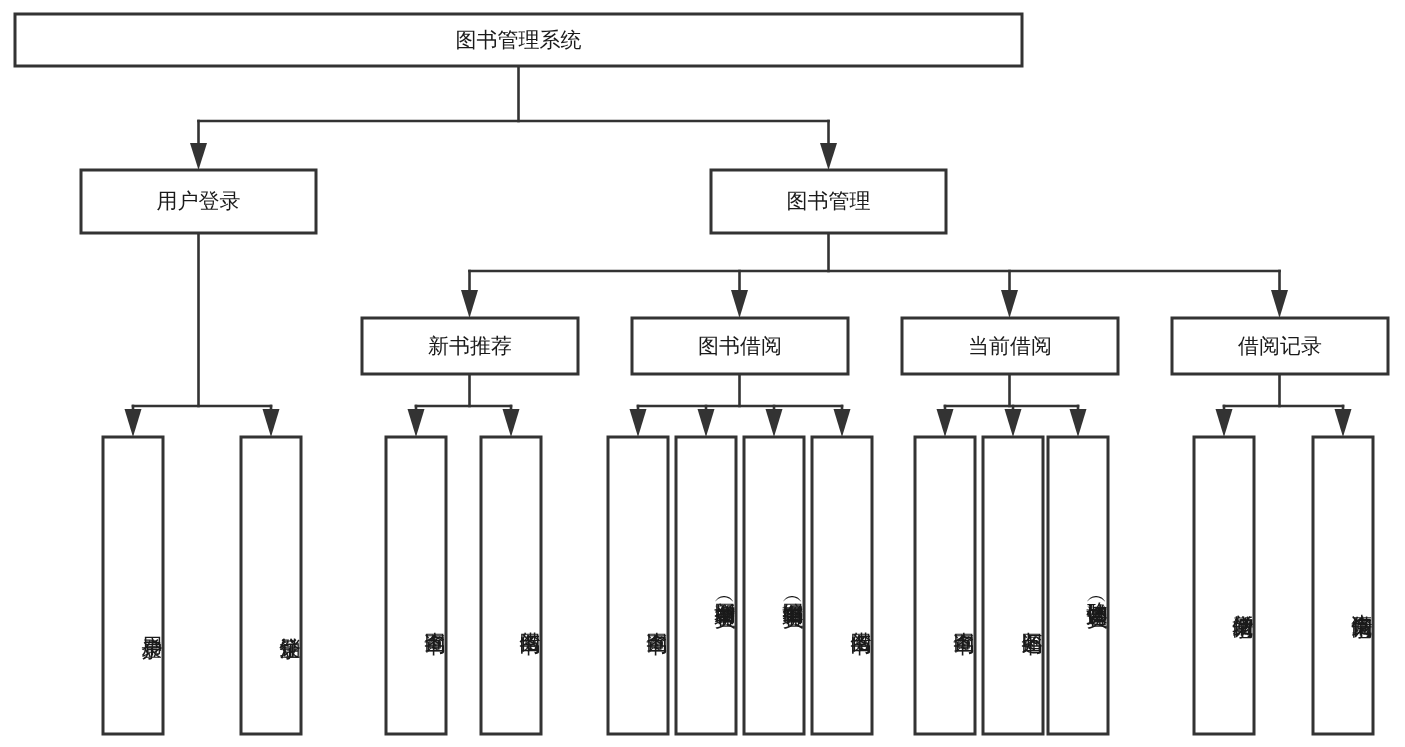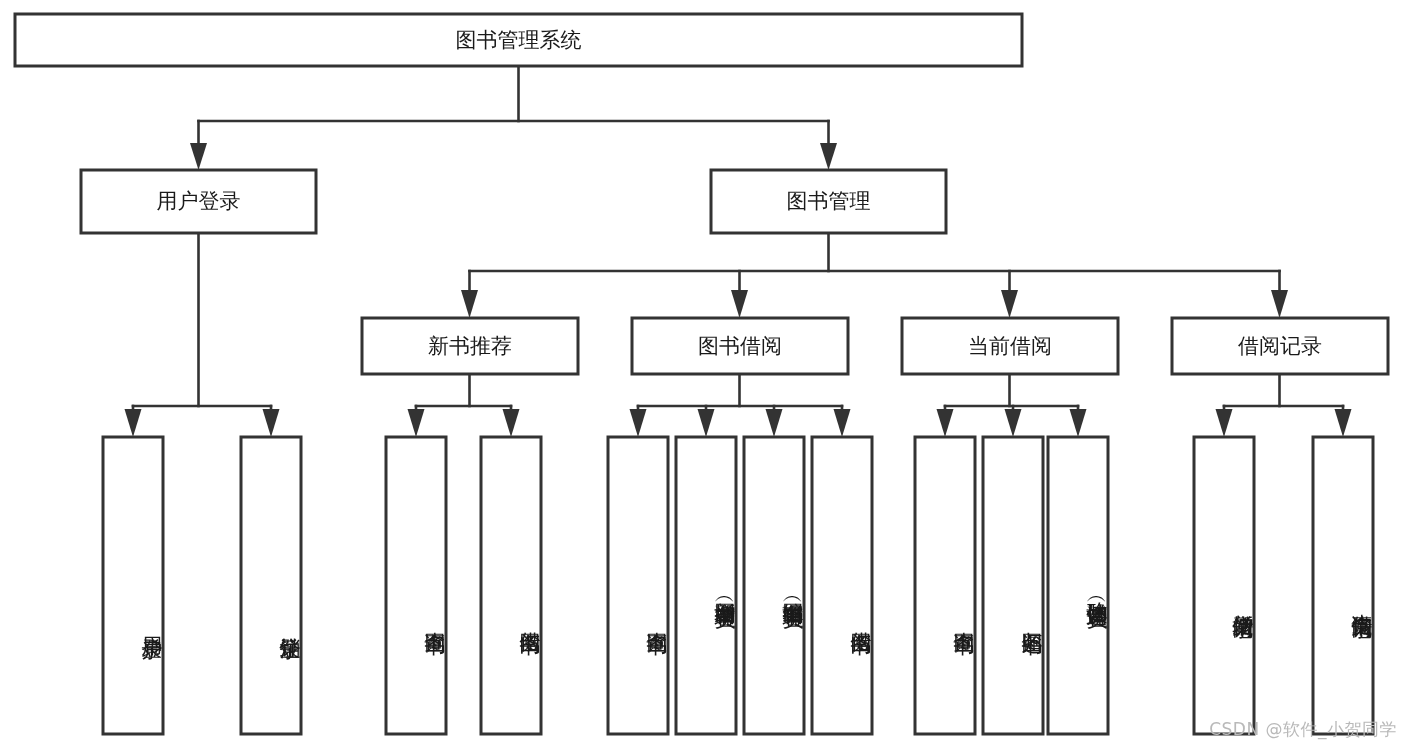--- a/index.html
+++ b/index.html
@@ -209,15 +209,14 @@
   <div class="node-label-v" style="left:608px; top:500px; width:60px; height:234px;">查询图书</div>
   <div class="node-label-v" style="left:676px; top:444px; width:60px; height:290px;">新增图书（管理员）</div>
   <div class="node-label-v" style="left:744px; top:444px; width:60px; height:290px;">编辑图书（管理员）</div>
   <div class="node-label-v" style="left:812px; top:500px; width:60px; height:234px;">借阅图书</div>
   <div class="node-label-v" style="left:915px; top:500px; width:60px; height:234px;">查询图书</div>
   <div class="node-label-v" style="left:983px; top:500px; width:60px; height:234px;">归还图书</div>
   <div class="node-label-v" style="left:1048px; top:444px; width:60px; height:290px;">确认归还（管理员）</div>
   <div class="node-label-v" style="left:1194px; top:466px; width:60px; height:268px;">新增借阅记录</div>
   <div class="node-label-v" style="left:1313px; top:466px; width:60px; height:268px;">查询借阅记录</div>
 
-  <div class="watermark">CSDN @软件_小贺同学</div>
 
 </div>
 
 </body></html>

